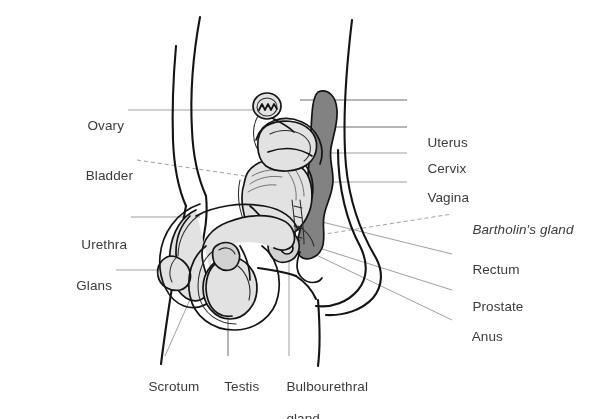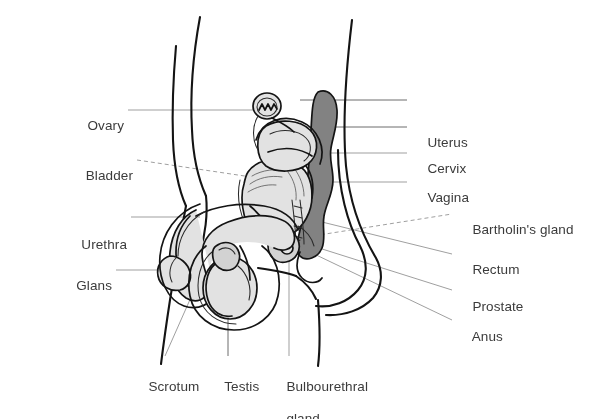--- a/index.html
+++ b/index.html
@@ -335,21 +335,21 @@
   </div>
 
   <div class="lbl right-side" style="left:412px; top:145px;">
     <span>Cervix</span>
   </div>
 
   <div class="lbl right-side" style="left:412px; top:174px;">
     <span>Vagina</span>
   </div>
 
-  <div class="lbl right-side" style="left:457px; top:206px;">
+  <div class="lbl right-side" style="left:457px; top:206px;font-style:italic;">
     <span>Bartholin's gland</span>
   </div>
 
   <div class="lbl right-side" style="left:457px; top:246px;">
     <span>Rectum</span>
   </div>
 
   <div class="lbl right-side" style="left:457px; top:283px;">
     <span>Prostate</span>
   </div>

